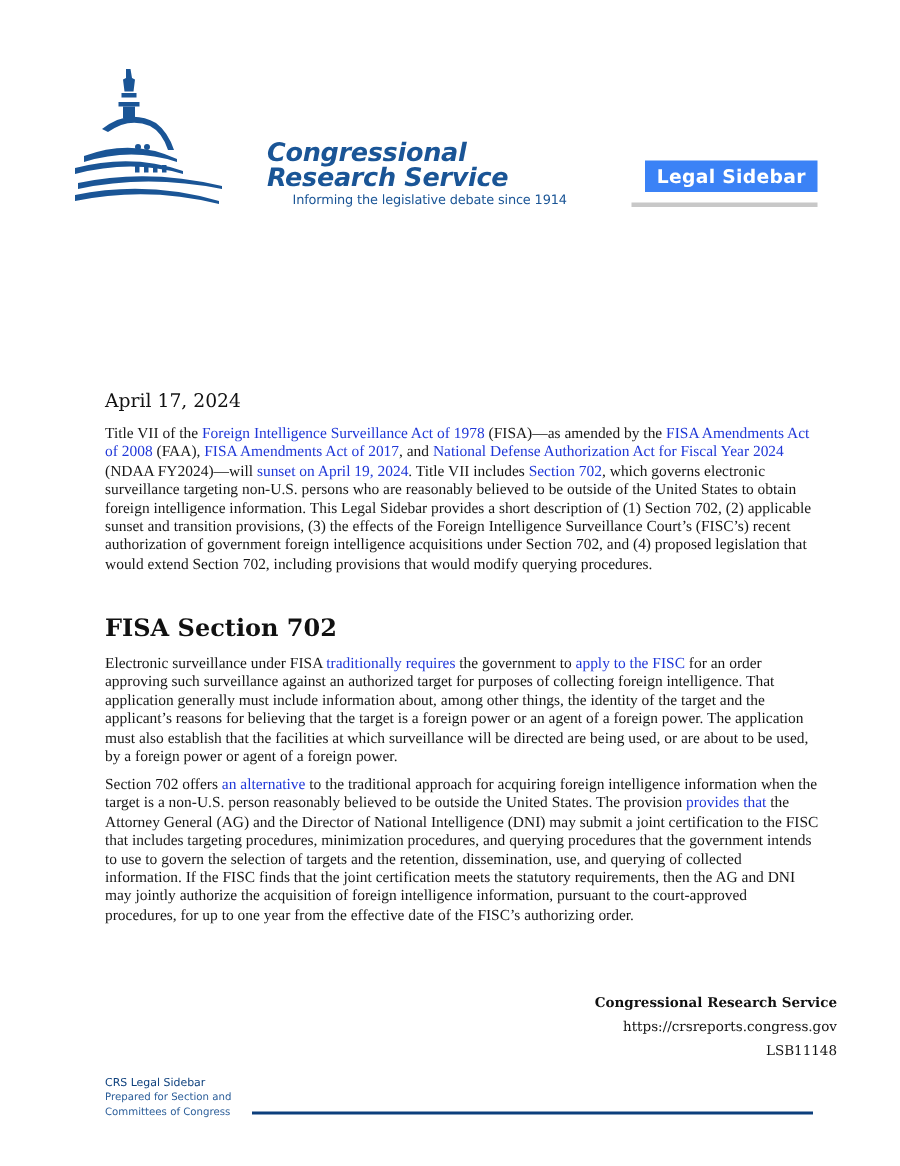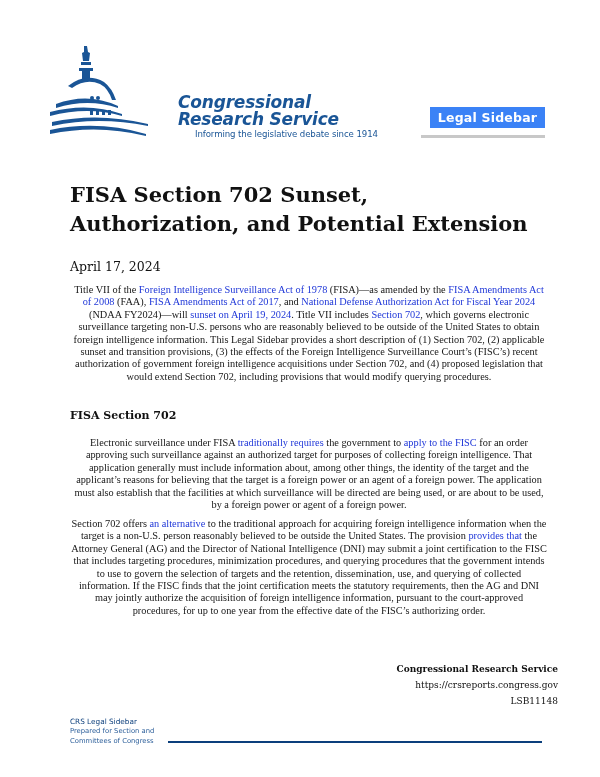--- a/index.html
+++ b/index.html
@@ -31,28 +31,28 @@
       font-family: "DejaVu Serif", serif; font-weight: bold; font-size: 21px;
       line-height: 29px; color: #111;
     }
     .date {
       position: absolute; left: 70px; top: 259px; font-family: "DejaVu Serif", serif;
       font-size: 12.5px; color: #111;
     }
 
     .body-text {
       font-family: "Liberation Serif", serif; font-size: 10.3px; line-height: 12.4px;
-      color: #161616; margin: 0; text-align: center;
+      color: #161616; margin: 0; text-align: left;
     }
     .link { color: #1f37d8; text-decoration: none; }
 
     .p1 { position: absolute; left: 70px; top: 284px; width: 478px; }
     .h2 {
       position: absolute; left: 70px; top: 409px; margin: 0;
-      font-family: "DejaVu Serif", serif; font-weight: bold; font-size: 11px; color: #111;
+      font-family: "DejaVu Serif", serif; font-weight: bold; font-size: 16px; color: #111;
     }
     .p2 { position: absolute; left: 70px; top: 437px; width: 478px; }
     .p3 { position: absolute; left: 70px; top: 518px; width: 478px; }
 
     
     .foot-right {
       position: absolute; right: 42px; top: 661px; text-align: right;
       font-family: "DejaVu Serif", serif; font-size: 9px; line-height: 16px; color: #111;
     }
     .foot-right .org { font-weight: bold; text-align: right; }
@@ -90,21 +90,20 @@
 
   <div class="brand">
     <div class="brand-line1">Congressional</div>
     <div class="brand-line2">Research Service</div>
     <div class="brand-tag">Informing the legislative debate since 1914</div>
   </div>
 
   <div class="legal-badge">Legal Sidebar</div>
   <div class="badge-rule"></div>
 
-  <h1 class="title">FISA Section 702 Sunset, Authorization, and Potential Extension</h1>
   <div class="date">April 17, 2024</div>
 
   <p class="body-text p1"><span>Title VII of the </span><a class="link">Foreign Intelligence Surveillance Act of 1978</a><span> (FISA)—as amended by the </span><a class="link">FISA Amendments Act of 2008</a><span> (FAA), </span><a class="link">FISA Amendments Act of 2017</a><span>, and </span><a class="link">National Defense Authorization Act for Fiscal Year 2024</a><span> (NDAA FY2024)—will </span><a class="link">sunset on April 19, 2024</a><span>. Title VII includes </span><a class="link">Section 702</a><span>, which governs electronic surveillance targeting non-U.S. persons who are reasonably believed to be outside of the United States to obtain foreign intelligence information. This Legal Sidebar provides a short description of (1) Section 702, (2) applicable sunset and transition provisions, (3) the effects of the Foreign Intelligence Surveillance Court’s (FISC’s) recent authorization of government foreign intelligence acquisitions under Section 702, and (4) proposed legislation that would extend Section 702, including provisions that would modify querying procedures.</span></p>
 
   <h2 class="h2">FISA Section 702</h2>
 
   <p class="body-text p2"><span>Electronic surveillance under FISA </span><a class="link">traditionally requires</a><span> the government to </span><a class="link">apply to the FISC</a><span> for an order approving such surveillance against an authorized target for purposes of collecting foreign intelligence. That application generally must include information about, among other things, the identity of the target and the applicant’s reasons for believing that the target is a foreign power or an agent of a foreign power. The application must also establish that the facilities at which surveillance will be directed are being used, or are about to be used, by a foreign power or agent of a foreign power.</span></p>
   <p class="body-text p3"><span>Section 702 offers </span><a class="link">an alternative</a><span> to the traditional approach for acquiring foreign intelligence information when the target is a non-U.S. person reasonably believed to be outside the United States. The provision </span><a class="link">provides that</a><span> the Attorney General (AG) and the Director of National Intelligence (DNI) may submit a joint certification to the FISC that includes targeting procedures, minimization procedures, and querying procedures that the government intends to use to govern the selection of targets and the retention, dissemination, use, and querying of collected information. If the FISC finds that the joint certification meets the statutory requirements, then the AG and DNI may jointly authorize the acquisition of foreign intelligence information, pursuant to the court-approved procedures, for up to one year from the effective date of the FISC’s authorizing order.</span></p>
 
   <div class="foot-right">

